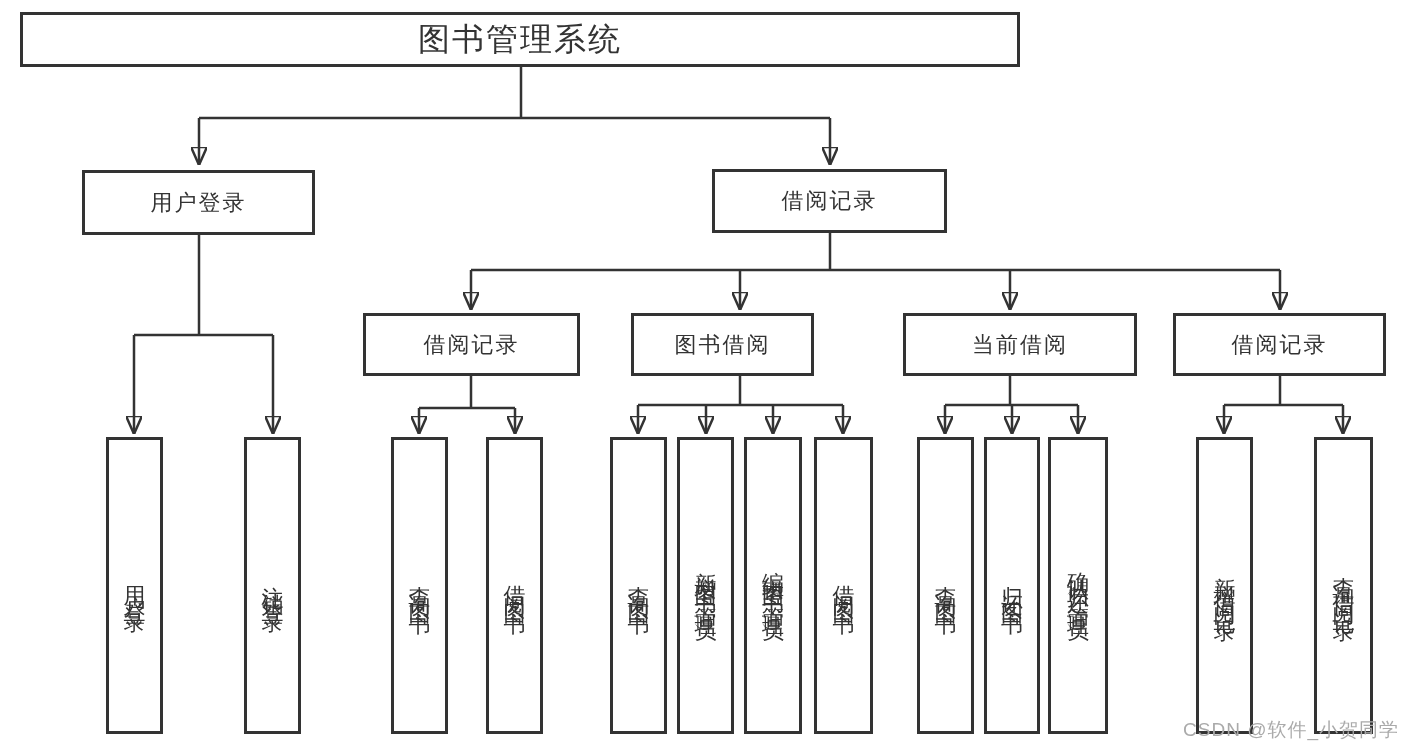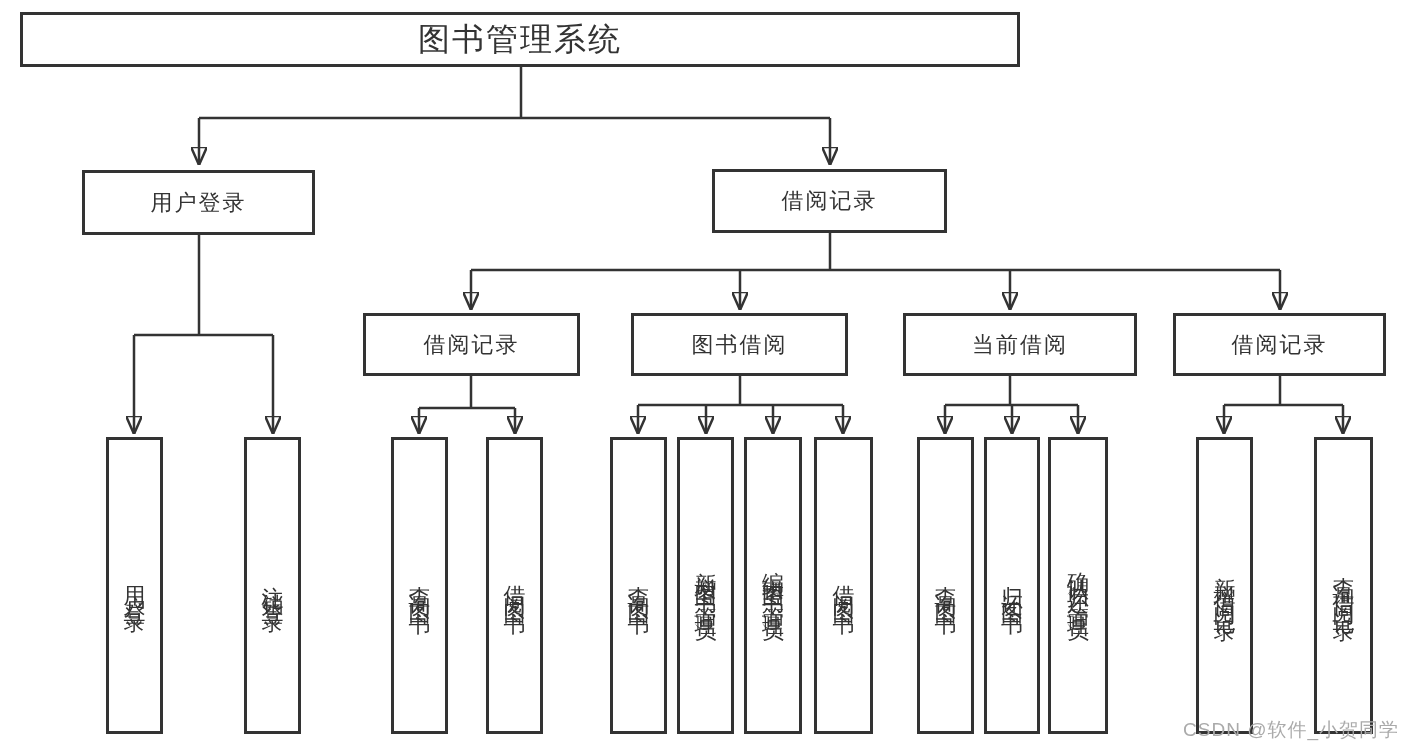--- a/index.html
+++ b/index.html
@@ -55,21 +55,21 @@
     line-height: 1;
   }
   .box.v.long {
     letter-spacing: 7px;
   }
   
   .n-root          { left: 20px;   top: 12px;  width: 1000px; height: 55px; }
   .n-user-login    { left: 82px;   top: 170px; width: 233px;  height: 65px; }
   .n-book-mgmt     { left: 712px;  top: 169px; width: 235px;  height: 64px; }
   .n-new-books     { left: 363px;  top: 313px; width: 217px;  height: 63px; }
-  .n-book-borrow   { left: 631px;  top: 313px; width: 217px;  height: 63px; }
+  .n-book-borrow   { left: 631px;  top: 313px; width: 183px;  height: 63px; }
   .n-cur-borrow    { left: 903px;  top: 313px; width: 234px;  height: 63px; }
   .n-borrow-rec    { left: 1173px; top: 313px; width: 213px;  height: 63px; }
   .leaf            { top: 437px;   height: 297px; }
   .n-ul1 { left: 106px;  width: 57px; }
   .n-ul2 { left: 244px;  width: 57px; }
   .n-nb1 { left: 391px;  width: 57px; }
   .n-nb2 { left: 486px;  width: 57px; }
   .n-bb1 { left: 610px;  width: 57px; }
   .n-bb2 { left: 677px;  width: 57px; }
   .n-bb3 { left: 744px;  width: 58px; }

